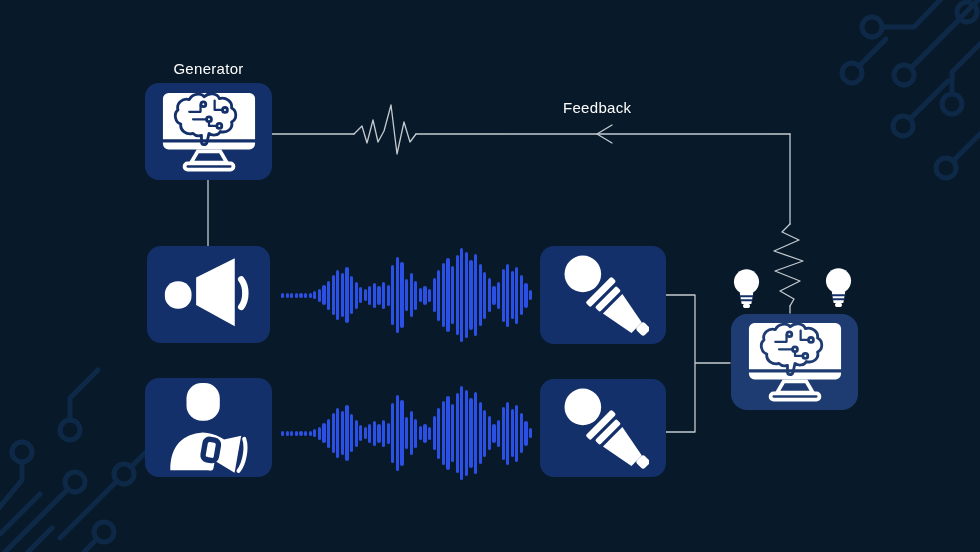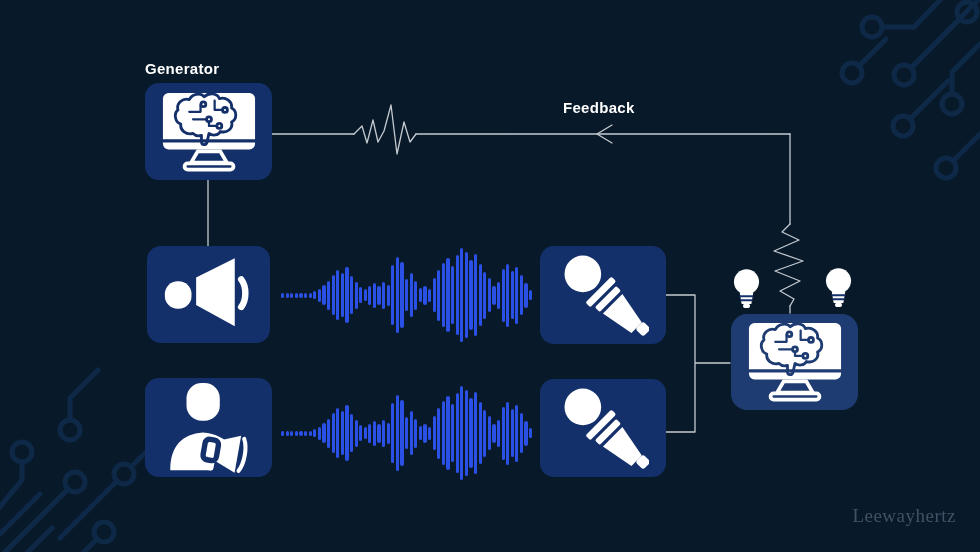--- a/index.html
+++ b/index.html
@@ -12,22 +12,22 @@
   .deco{position:absolute;opacity:.85;pointer-events:none;}
   .deco-tr{top:0;right:0;}
   .deco-bl{bottom:0;left:0;}
   .lines{position:absolute;top:0;left:0;}
   .box{
     position:absolute;border-radius:14px;background:var(--box,#14306a);
     display:flex;align-items:center;justify-content:center;
   }
   .box--disc{background:var(--box_discriminator,#1e3c72);border-radius:16px;}
   .lbl{
-    position:absolute;color:var(--label,#fff);font-weight:bold;font-size:15px;
-    letter-spacing:.3px;text-align:left;white-space:nowrap;
+    position:absolute;color:var(--label,#fff);font-weight:normal;font-size:15px;
+    letter-spacing:.3px;text-align:center;white-space:nowrap;
   }
   .watermark{
     position:absolute;font-family:"Liberation Serif", serif;font-weight:normal;
     color:var(--watermark,#3f5266);font-size:19px;letter-spacing:.5px;
   }
   .waveform{
     position:absolute;display:flex;align-items:center;justify-content:space-between;
   }
   .wbar{flex:none;width:3.2px;border-radius:2.5px;background:var(--waveform,#2b50e6);}
   .bulb{position:absolute;}
@@ -90,21 +90,20 @@
       <path d="M612,125 L597,134 L612,143"></path>
       <path d="M790,134 V224"></path>
       <polyline points="790,224 782,232 799,240 774,251 803,261 775,271 800,281 780,291 794,299 790,306"></polyline>
       <path d="M790,306 V313"></path>
       <path d="M666,295 H695 M666,432 H695 M695,295 V432 M695,363 H730"></path>
     </g>
   </svg>
 
   <div class="lbl" style="left:145px;top:60px;width:127px;">Generator</div>
   <div class="lbl" style="left:563px;top:99px;">Feedback</div>
-  <div class="watermark" style="right:24px;top:505px;">Leewayhertz</div>
 
   <div class="box" style="left:145px;top:83px;width:127px;height:97px;">
     <svg width="94" height="80" viewBox="0 0 100 85">
       <rect class="white-f" x="1" y="1" width="98" height="60" rx="6"></rect>
       <path class="brain-s" stroke-width="3.5" d="M1,52 H99"></path>
       <path class="white-s" stroke-width="4" d="M38,63 L62,63 L69,75 L31,75 Z"></path>
       <rect class="white-s" stroke-width="4" x="24" y="76" width="52" height="6.5" rx="3.2"></rect>
       <g class="brain-s" stroke-width="3">
         <path d="M33,44 C26,46 19,41 20,34 C14,32 12,23 17,19 C15,12 22,6 29,8 C32,2 41,0 45,5 C50,0 59,1 61,7 C68,5 75,10 74,17 C80,20 80,29 74,32 C76,39 69,44 62,42 C60,46 54,47 50,44 L48,53 C47,57 42,57 42,53 L42,46 C39,47 35,46 33,44 Z"></path>
         <g stroke-width="2.4">

